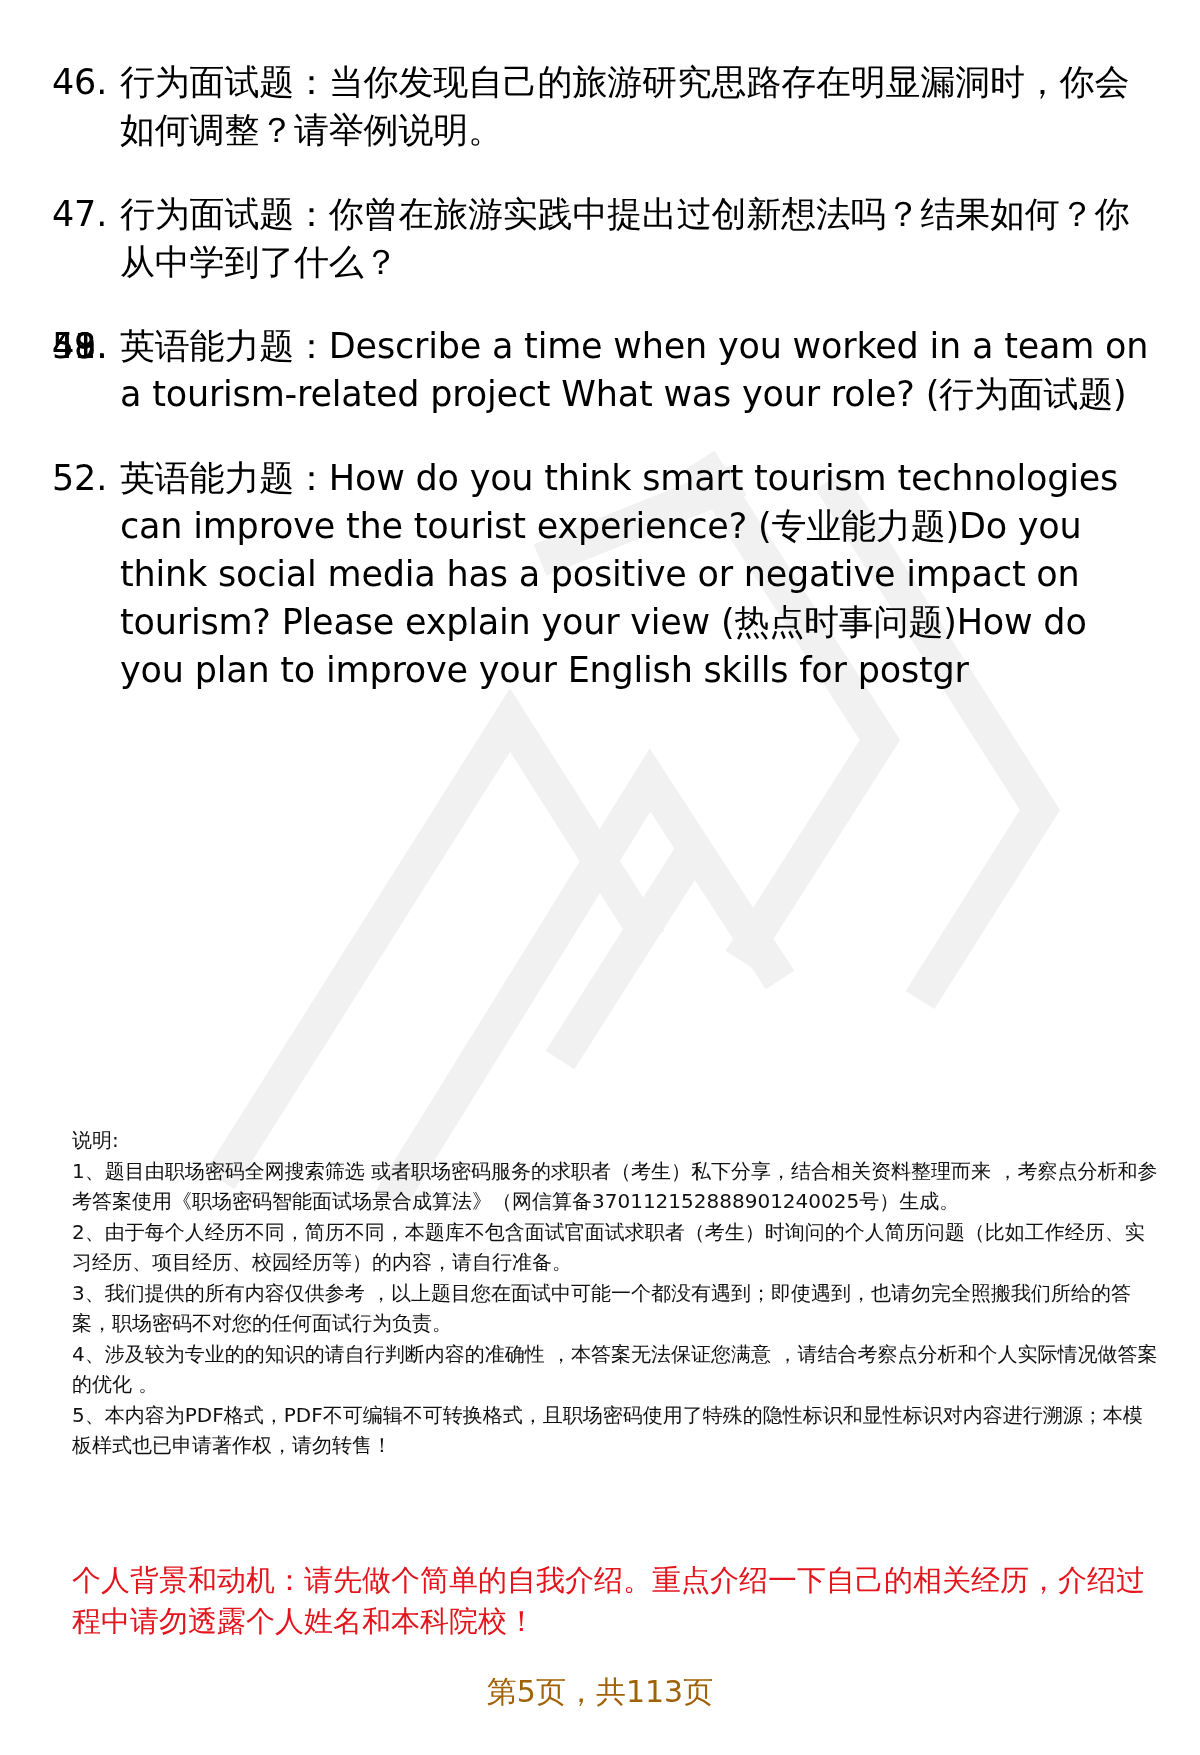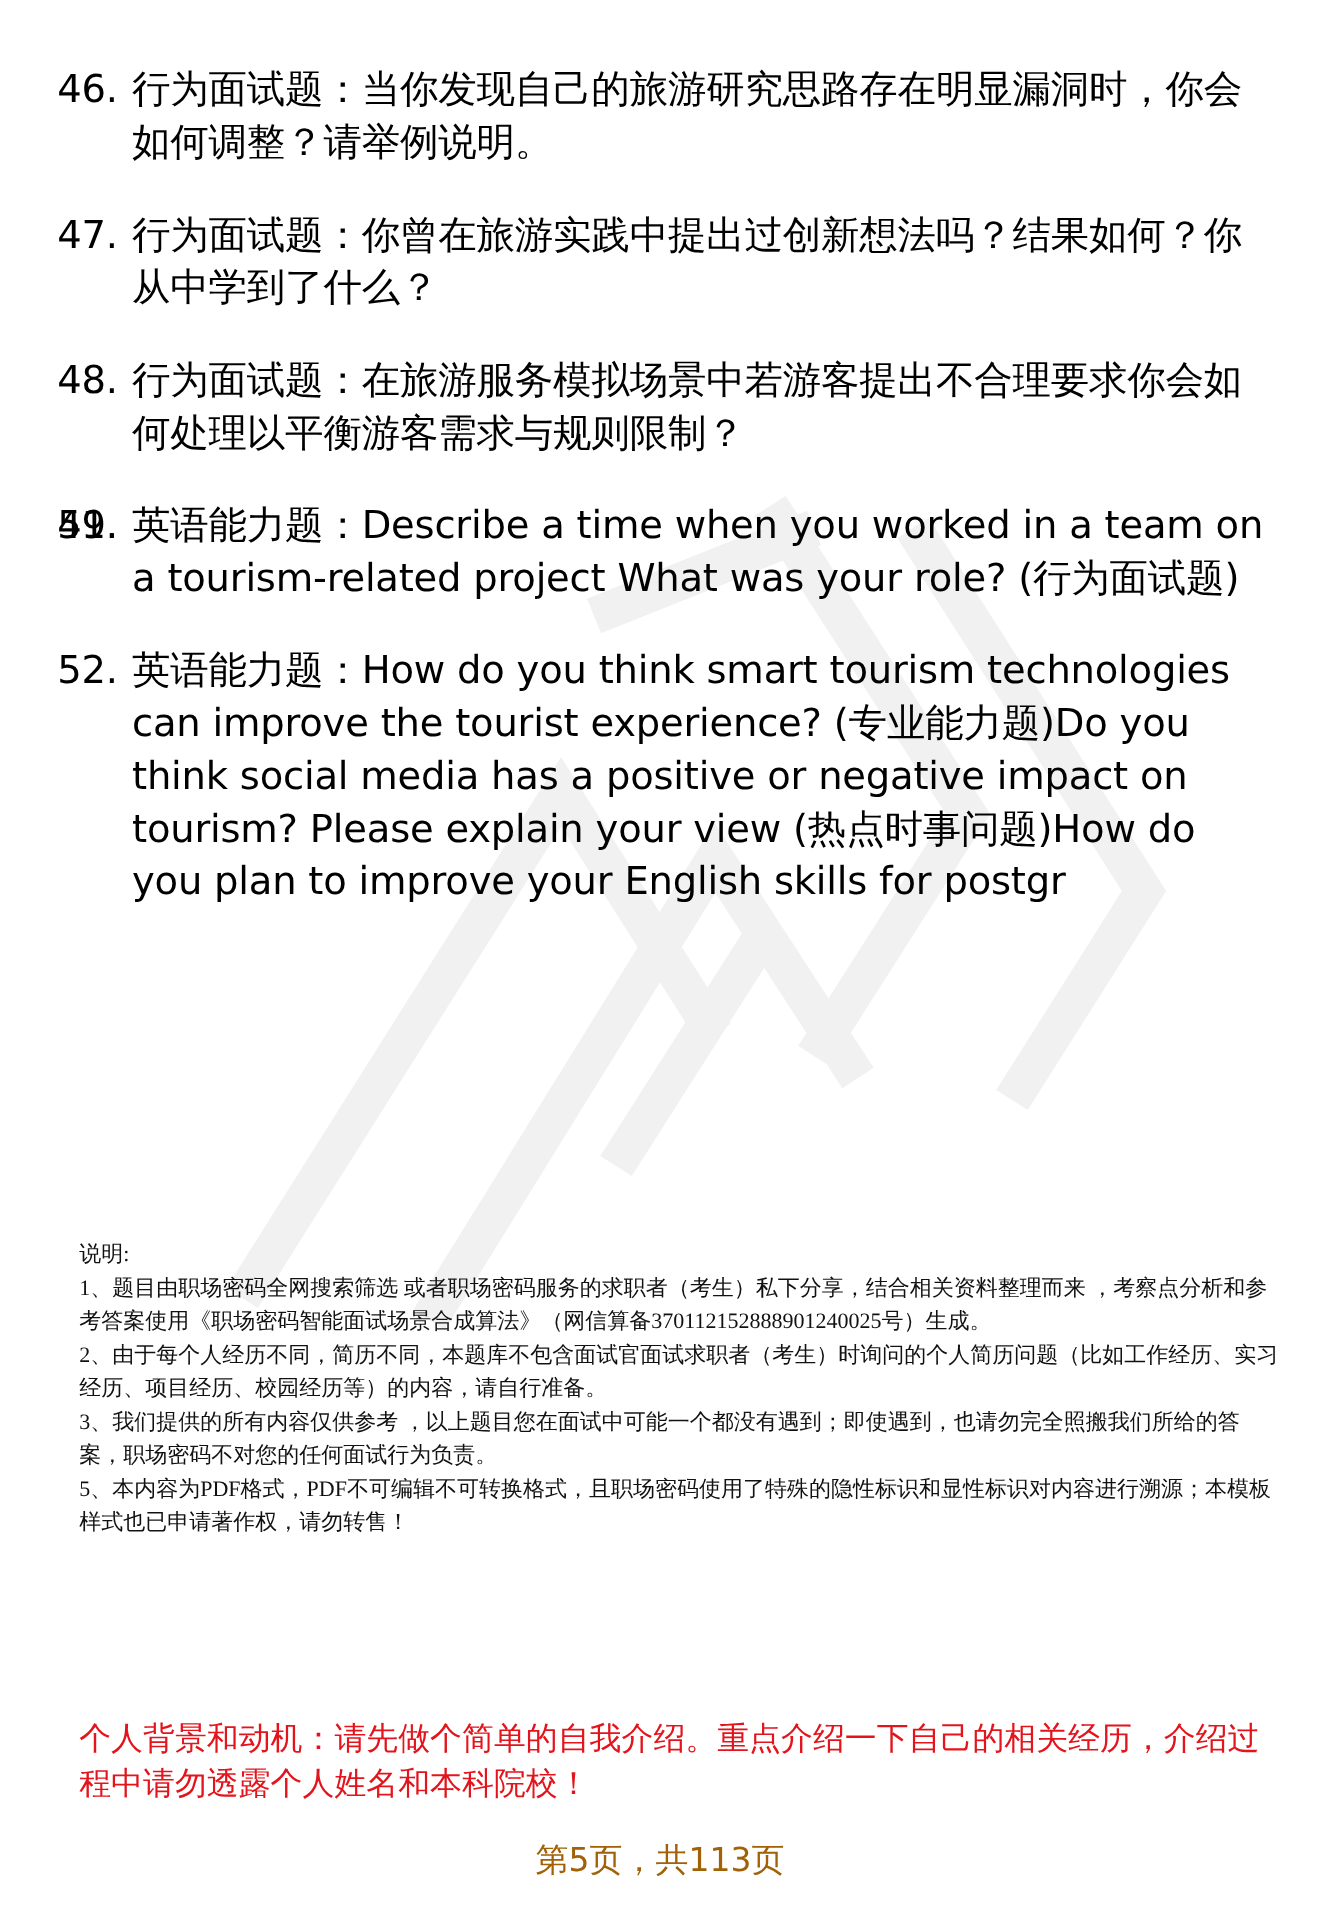--- a/index.html
+++ b/index.html
@@ -55,21 +55,20 @@
       position: absolute;
       left: 72px;
       top: 1125px;
       width: 1090px;
       font-size: 20px;
       line-height: 30.5px;
       color: #111111;
     }
     .notes p {
       margin: 0;
-      font-family: Liberation Serif, serif;
     }
     .highlight {
       position: absolute;
       left: 72px;
       top: 1560px;
       width: 1090px;
       font-size: 29px;
       line-height: 41px;
       font-weight: normal;
       color: #e3141c;
@@ -105,40 +104,40 @@
     <div class="q">
       <span class="q-num">46.</span>
       <span class="q-text">行为面试题：当你发现自己的旅游研究思路存在明显漏洞时，你会如何调整？请举例说明。</span>
     </div>
     <div class="q">
       <span class="q-num">47.</span>
       <span class="q-text">行为面试题：你曾在旅游实践中提出过创新想法吗？结果如何？你从中学到了什么？</span>
     </div>
     <div class="q">
       <span class="q-num">48.</span>
-      <span class="q-text">行为面试题：在旅游服务模拟场景中若游客提出不合理要求你会如何处理以平衡游客需求与规则限制？</span>
     </div>
     <div class="q">
       <span class="q-num">49.</span>
     </div>
     <div class="q">
       <span class="q-num">51.</span>
       <span class="q-text">英语能力题：Describe a time when you worked in a team on a tourism-related project What was your role? (行为面试题)</span>
     </div>
     <div class="q">
       <span class="q-num">52.</span>
       <span class="q-text">英语能力题：How do you think smart tourism technologies can improve the tourist experience? (专业能力题)Do you think social media has a positive or negative impact on tourism? Please explain your view (热点时事问题)How do you plan to improve your English skills for postgr</span>
     </div>
   </div>
 
   <div class="notes">
     <p>说明:</p>
     <p>1、题目由职场密码全网搜索筛选 或者职场密码服务的求职者（考生）私下分享，结合相关资料整理而来 ，考察点分析和参考答案使用《职场密码智能面试场景合成算法》（网信算备370112152888901240025号）生成。</p>
     <p>2、由于每个人经历不同，简历不同，本题库不包含面试官面试求职者（考生）时询问的个人简历问题（比如工作经历、实习经历、项目经历、校园经历等）的内容，请自行准备。</p>
     <p>3、我们提供的所有内容仅供参考 ，以上题目您在面试中可能一个都没有遇到；即使遇到，也请勿完全照搬我们所给的答案，职场密码不对您的任何面试行为负责。</p>
+    <p>4、涉及较为专业的的知识的请自行判断内容的准确性 ，本答案无法保证您满意 ，请结合考察点分析和个人实际情况做答案的优化 。</p>
     <p>5、本内容为PDF格式，PDF不可编辑不可转换格式，且职场密码使用了特殊的隐性标识和显性标识对内容进行溯源；本模板样式也已申请著作权，请勿转售！</p>
   </div>
 
   <div class="highlight">个人背景和动机：请先做个简单的自我介绍。重点介绍一下自己的相关经历，介绍过程中请勿透露个人姓名和本科院校！</div>
 
   <div class="footer">第5页，共113页</div>
 
 </div>
 
 </body></html>

